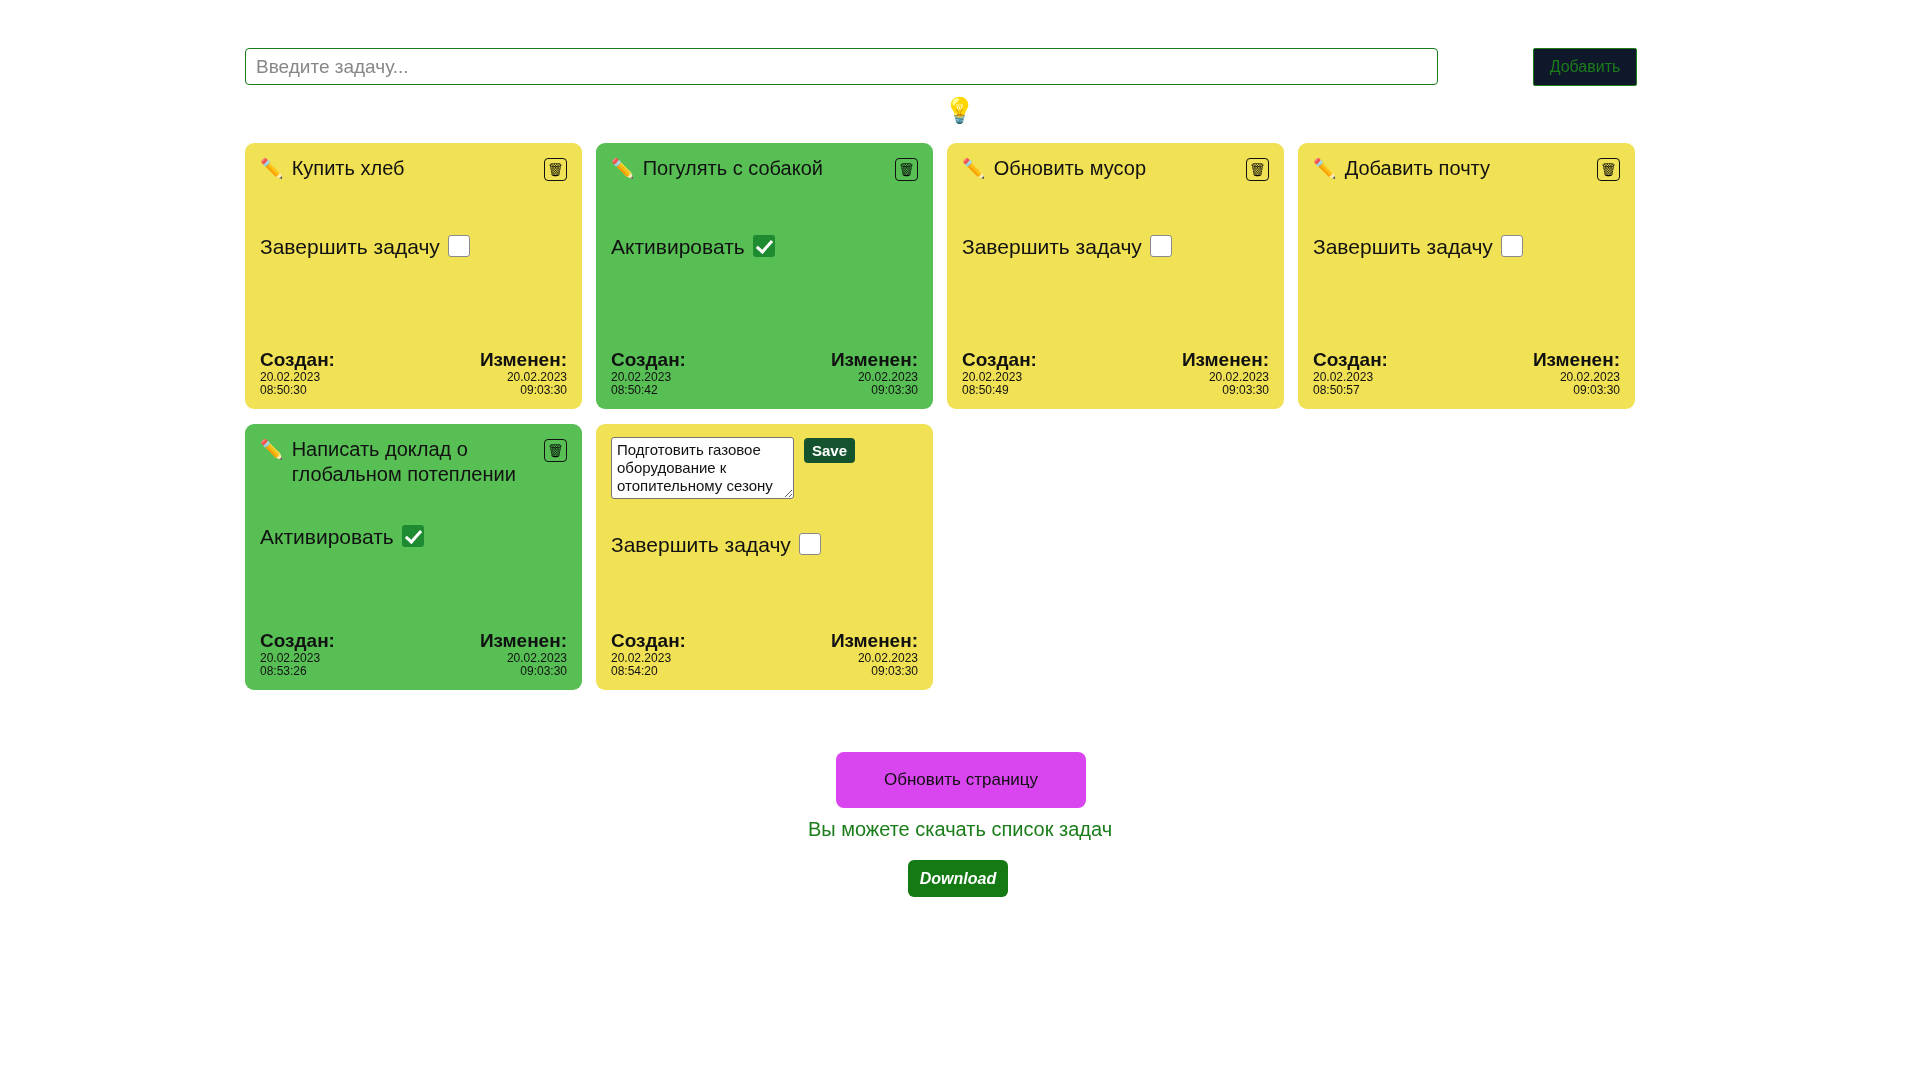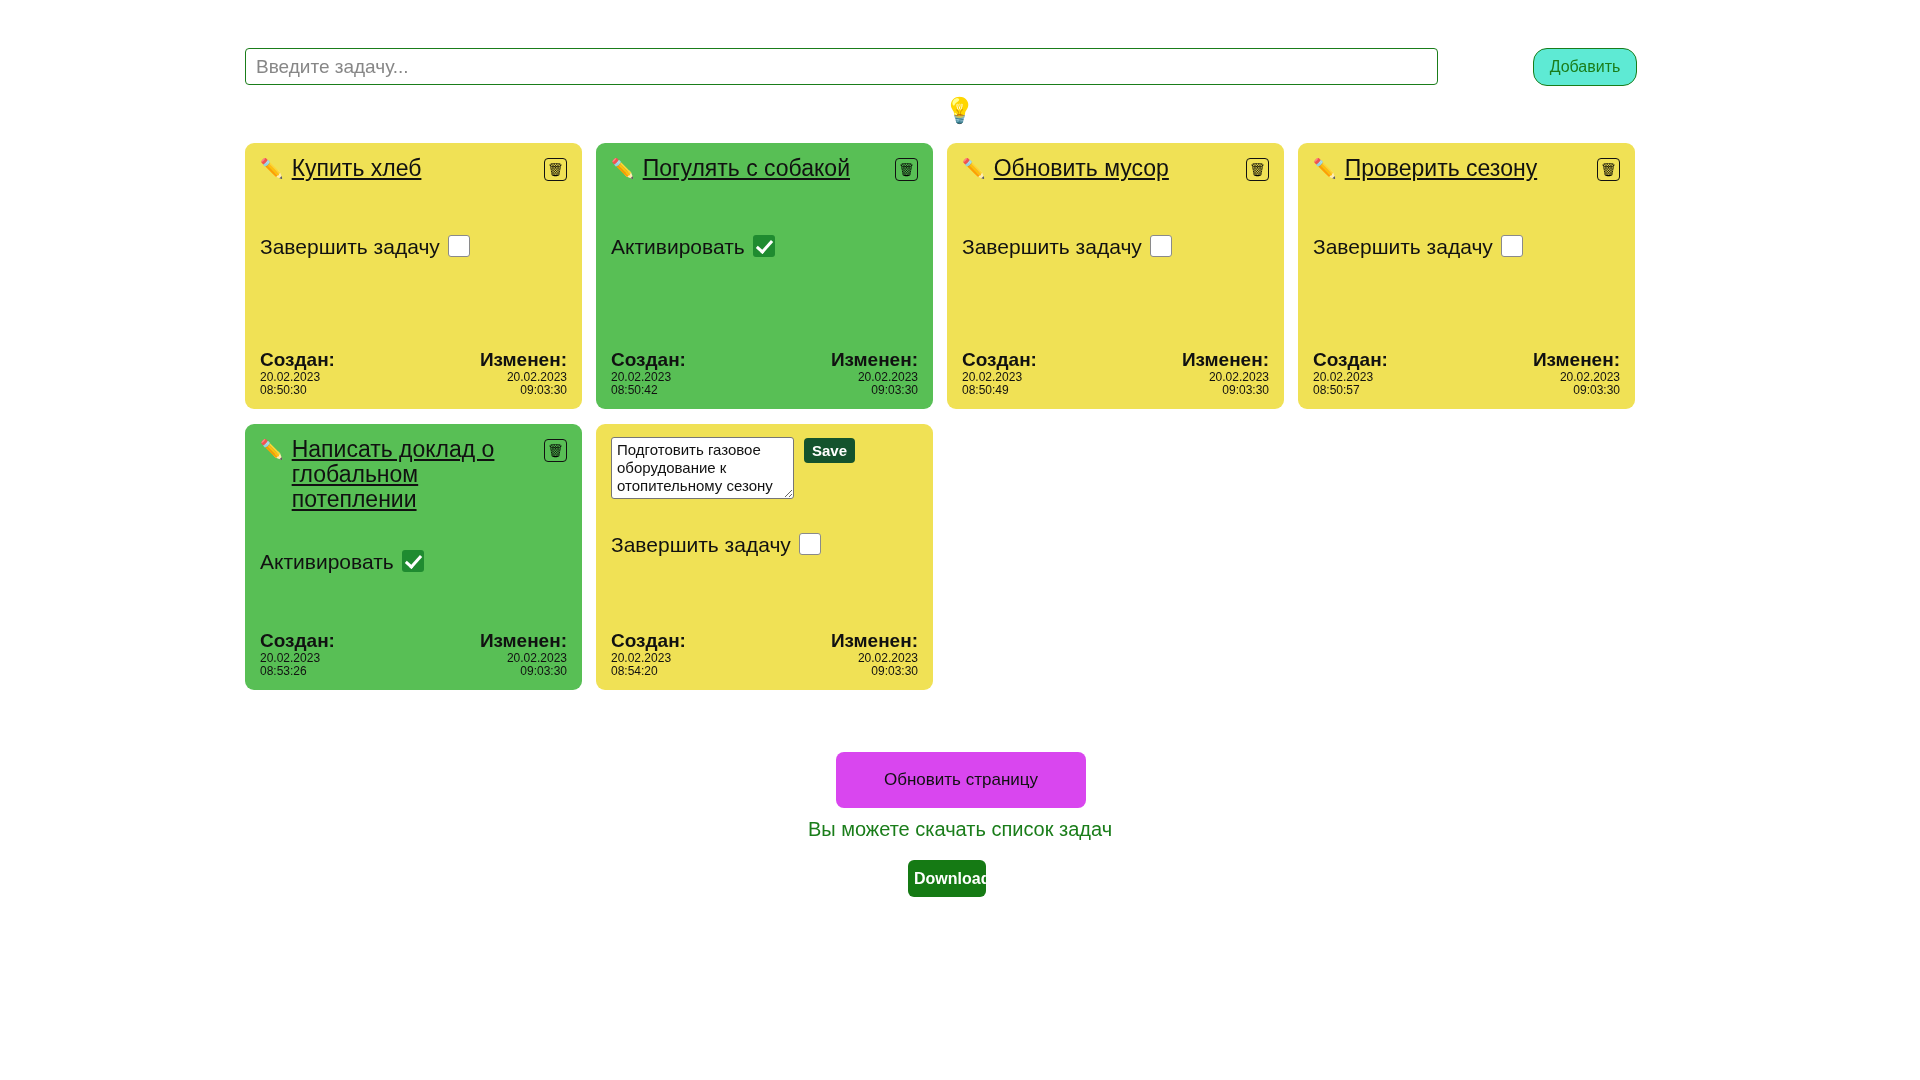--- a/index.html
+++ b/index.html
@@ -35,22 +35,22 @@
     color: #111;
     background: #fff;
     outline: none;
   }
   .task-input::placeholder { color: #878787; }
 
   .add-button {
     width: 104px;
     height: 38px;
     border: 1px solid #1a7d1a;
-    border-radius: 14px;
-    background: #5eead4;
+    border-radius: 2px;
+    background: #0f172a;
     color: #1a7d1a;
     font-size: 16px;
     font-family: "Liberation Sans", sans-serif;
     cursor: pointer;
     padding: 0;
   }
 
   .hint-bulb {
     position: absolute;
     top: 98px;
@@ -94,26 +94,25 @@
     min-height: 30px;
   }
   .pencil-icon {
     font-size: 19px;
     line-height: 26px;
     flex: 0 0 auto;
     cursor: pointer;
   }
   .card-title {
     flex: 1 1 auto;
-    font-size: 23px;
+    font-size: 20px;
     line-height: 25px;
     color: #111;
     padding-right: 6px;
     word-break: break-word;
-    text-decoration: underline;
   }
   .trash-button {
     flex: 0 0 auto;
     width: 23px;
     height: 23px;
     border: 1.5px solid #111;
     border-radius: 4px;
     background: transparent;
     font-size: 13px;
     line-height: 19px;
@@ -237,30 +236,31 @@
     left: 0; top: 818px;
     width: 1920px;
     text-align: center;
     color: #1a7d1a;
     font-size: 20px;
   }
   .download-button {
     position: absolute;
     left: 908px;
     top: 860px;
-    width: 78px;
+    width: 100px;
     height: 37px;
     background: #157a14;
     border: none;
     border-radius: 6px;
     color: #ffffff;
     font-size: 16px;
     font-weight: bold;
     font-family: "Liberation Sans", sans-serif;
     cursor: pointer;
+    font-style: italic;
   }
 </style>
 </head>
 <body>
 
 <div class="page">
 
   <div class="input-row">
     <input class="task-input" type="text" placeholder="Введите задачу..." style="">
     <button class="add-button">Добавить</button>
@@ -334,21 +334,21 @@
           <div class="date-col right">
             <div class="date-title">Изменен:</div>
             <div class="date-value">20.02.2023</div>
             <div class="date-value">09:03:30</div>
           </div>
         </div>
       </div>
       <div class="card yellow">
         <div class="card-head">
           <span class="pencil-icon">✏️</span>
-          <span class="card-title">Проверить сезону</span>
+          <span class="card-title">Добавить почту</span>
           <button class="trash-button">🗑</button>
         </div>
         <div class="card-toggle">
           <span class="toggle-label">Завершить задачу</span>
           <span class="chk off"></span>
         </div>
         <div class="card-foot">
           <div class="date-col left">
             <div class="date-title">Создан:</div>
             <div class="date-value">20.02.2023</div>

